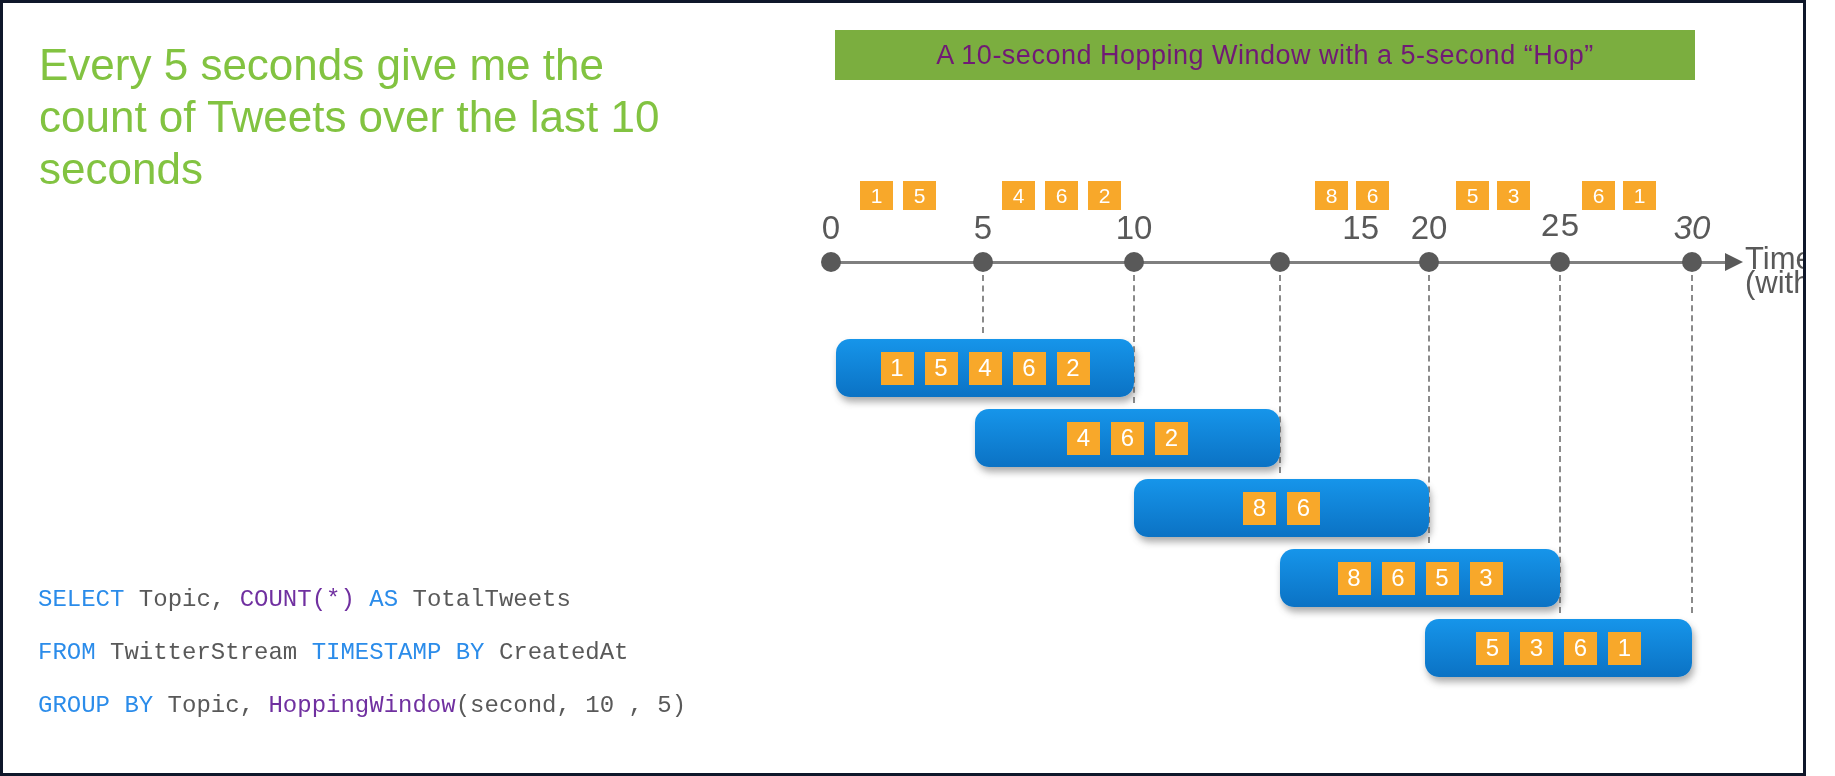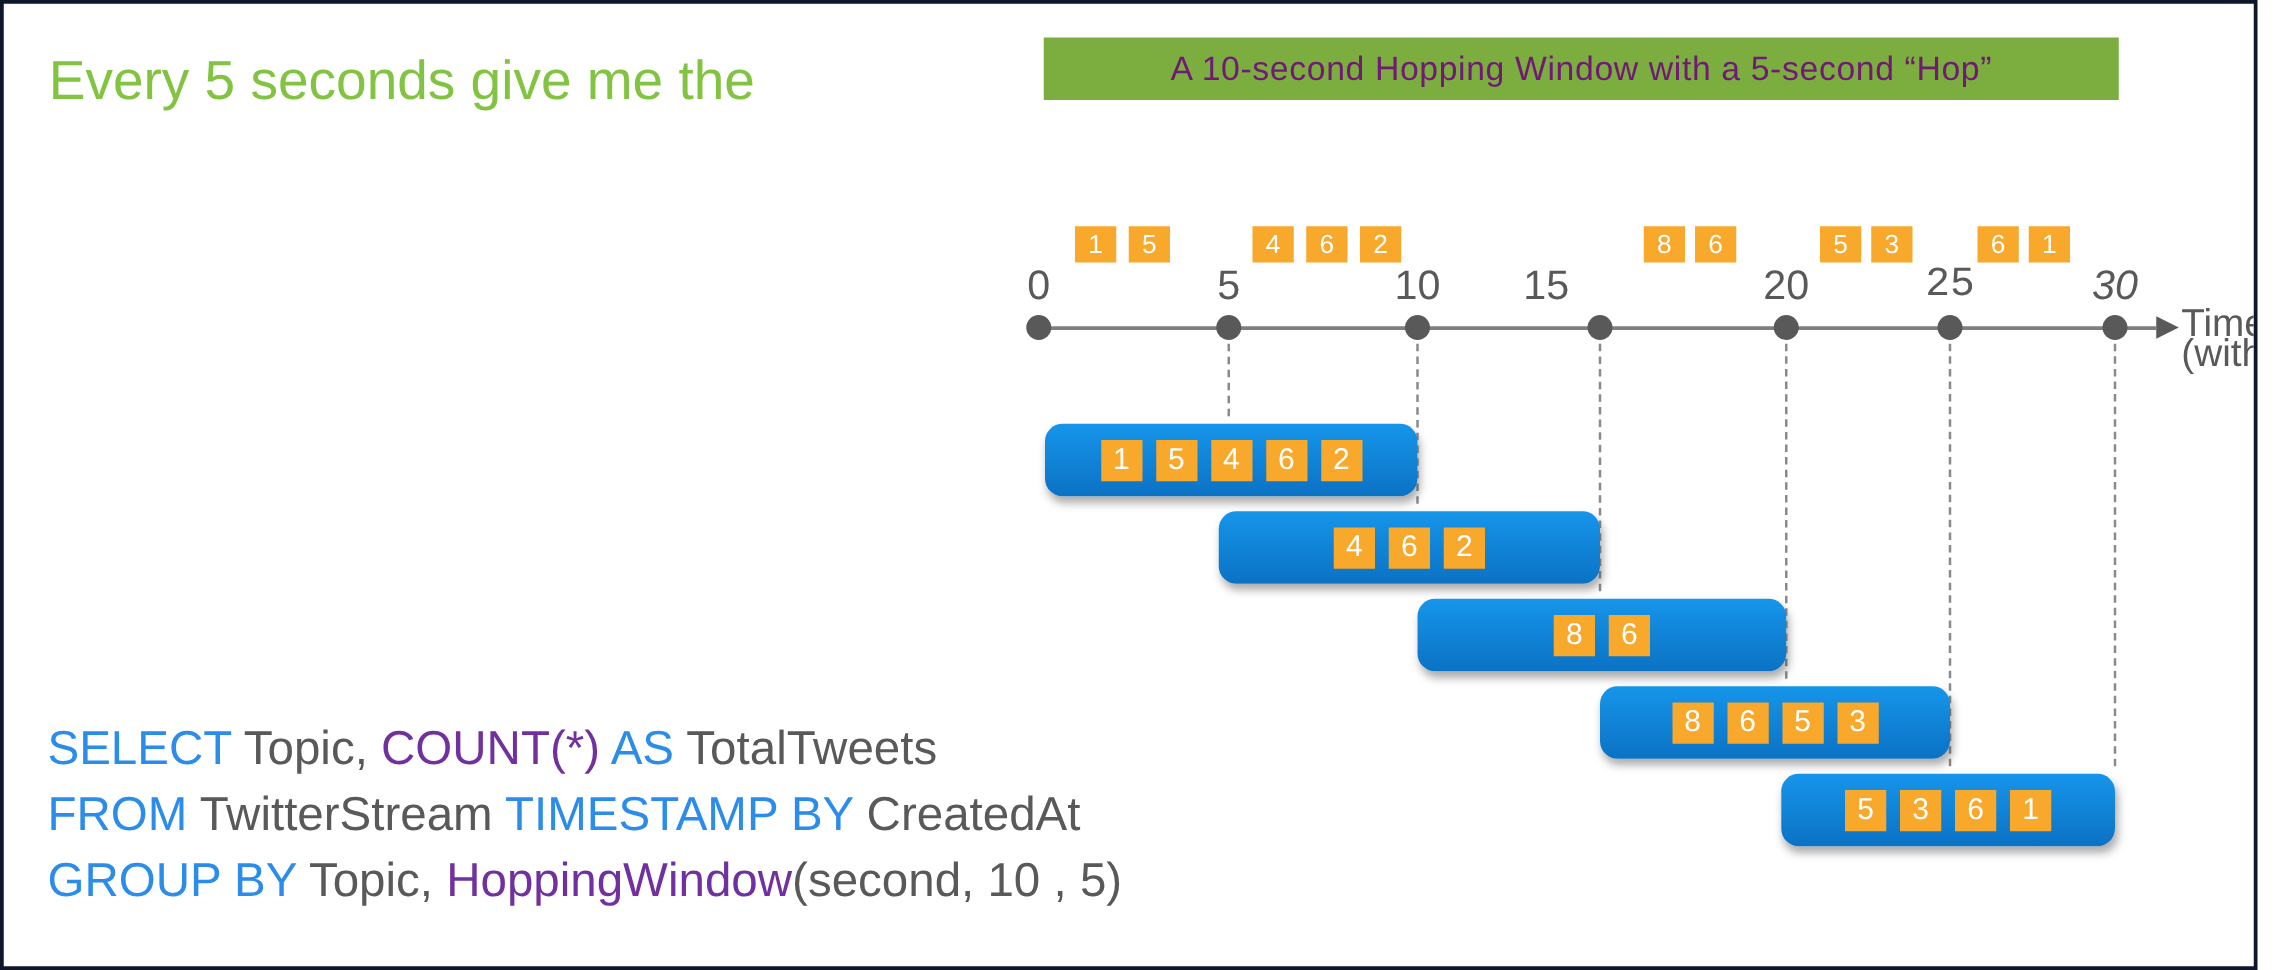--- a/index.html
+++ b/index.html
@@ -58,50 +58,52 @@
     background:linear-gradient(180deg,var(--window-blue-top) 0%,var(--window-blue-bottom) 100%);
     box-shadow:2px 5px 7px rgba(70,70,70,.45);
     display:flex;align-items:center;justify-content:center;gap:11px;
   }
   .win-box{
     width:33px;height:33px;background:var(--orange);
     color:#fff;font-size:24px;display:flex;align-items:center;justify-content:center;
   }
   .code{
     position:absolute;left:35px;top:570px;
-    font-family:Liberation Sans, sans-serif;font-size:38px;line-height:53px;
+    font-family:Liberation Mono, monospace;font-size:24px;line-height:53px;
     white-space:pre;
   }
   .tok-keyword{color:var(--code-keyword-blue);}
   .tok-function{color:var(--code-function-purple);}
   .tok-plain{color:var(--code-plain-gray);}
 </style>
 </head>
 <body>
 
 <div class="stage">
 
   <div class="headline">
     <div>Every 5 seconds give me the</div>
+    <div>count of Tweets over the last 10</div>
+    <div>seconds</div>
   </div>
 
   <div class="banner">A 10-second Hopping Window with a 5-second “Hop”</div>
 
   <div id="timeline">
     <div class="time-label" style="left:1742px;top:238px;">Time</div>
     <div class="time-label" style="left:1742px;top:262px;">(with)</div>
   <div class="axis-line" style="left: 824px; top: 258px; width: 898px; position: absolute;"></div>
       <div class="axis-arrowhead" style="left: 1722px; top: 250px;"></div>
       <div class="tick-label" style="left: 788px; top: 206px;">0</div>
       <div class="tick-dot" style="left: 818px; top: 249px;"></div>
       <div class="tick-label" style="left: 940px; top: 206px;">5</div>
       <div class="tick-dot" style="left: 970px; top: 249px;"></div>
       <div class="tick-label" style="left: 1091px; top: 206px;">10</div>
       <div class="tick-dot" style="left: 1121px; top: 249px;"></div>
-      <div class="tick-label" style="left: 1194px; top: 206px;">15</div>
+      <div class="tick-label" style="left: 1296px; top: 206px; text-align: right;">15</div>
       <div class="tick-dot" style="left: 1267px; top: 249px;"></div>
       <div class="tick-label" style="left: 1386px; top: 206px;">20</div>
       <div class="tick-dot" style="left: 1416px; top: 249px;"></div>
       <div class="tick-label" style="left: 1517px; top: 206px; font-family: Liberation Mono, monospace;">25</div>
       <div class="tick-dot" style="left: 1547px; top: 249px;"></div>
       <div class="tick-label" style="left: 1649px; top: 206px; font-style: italic;">30</div>
       <div class="tick-dot" style="left: 1679px; top: 249px;"></div>
       <div class="event-box" style="left: 857px; top: 178px;">1</div>
       <div class="event-box" style="left: 900px; top: 178px;">5</div>
       <div class="event-box" style="left: 999px; top: 178px;">4</div>

